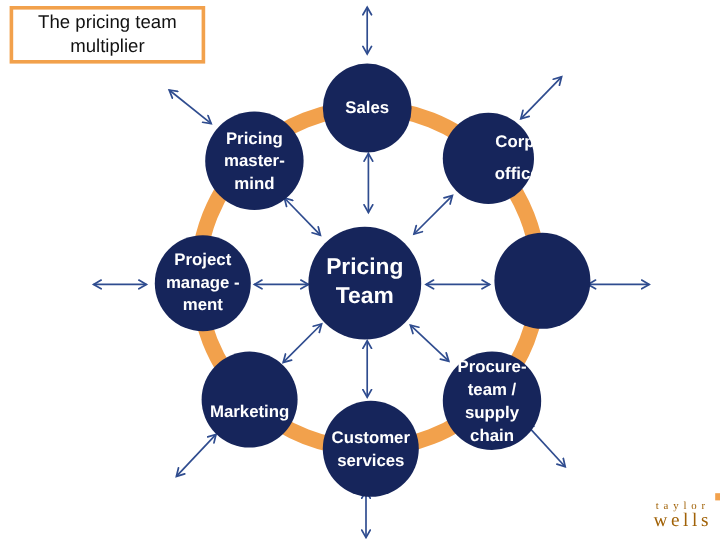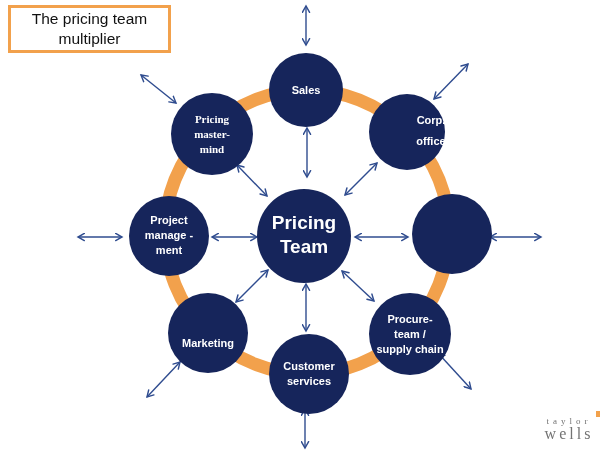--- a/index.html
+++ b/index.html
@@ -31,33 +31,33 @@
     text-align:center;
     color:var(--ink);
     font-size:15.5px;line-height:1.3;
     padding:13px 6px;
   }
   .label{
     position:absolute;
     transform:translate(-50%,-50%);
     text-align:center;
     color:#ffffff;
-    font-size:11px;
+    font-size:14px;
     font-weight:bold;
     line-height:1.35;
   }
   .label.gap{line-height:1.9;}
   .label.center-label{
     font-size:19px;
     line-height:1.25;
     width:88px;
   }
   .logo{
     position:absolute;left:540px;top:416px;width:58px;
-    color:#737373;
+    color:#a16207;
     font-family:"Liberation Serif", serif;
     text-align:center;
   }
   .logo .t1{
     font-size:9px;letter-spacing:4px;display:block;line-height:10px;
   }
   .logo .t2{
     font-size:16px;letter-spacing:3px;display:block;line-height:15px;
   }
   .logo .mark{
@@ -112,21 +112,21 @@
   <div class="title-box">
     <span>The pricing team multiplier</span>
   </div>
 
   <div class="label" style="left:306px;top:90px;width:60px;">Sales</div>
   <div class="label gap" style="left:431px;top:131px;width:50px;">Corp. office</div>
   <div class="label" style="left:410px;top:334px;width:68px;">Procure- team / supply chain</div>
   <div class="label" style="left:309px;top:374px;width:70px;">Customer services</div>
   <div class="label" style="left:208px;top:343px;width:70px;">Marketing</div>
   <div class="label" style="left:169px;top:235px;width:62px;">Project manage - ment</div>
-  <div class="label" style="left:212px;top:134px;width:56px;font-family:Liberation Serif, serif;">Pricing master- mind</div>
+  <div class="label" style="left:212px;top:134px;width:56px;">Pricing master- mind</div>
 
   <div class="label center-label" style="left:304px;top:235px;">Pricing Team</div>
 
   <div class="logo">
     <span class="mark"></span>
     <span class="t1">taylor</span>
     <span class="t2">wells</span>
   </div>
 
 </div>

